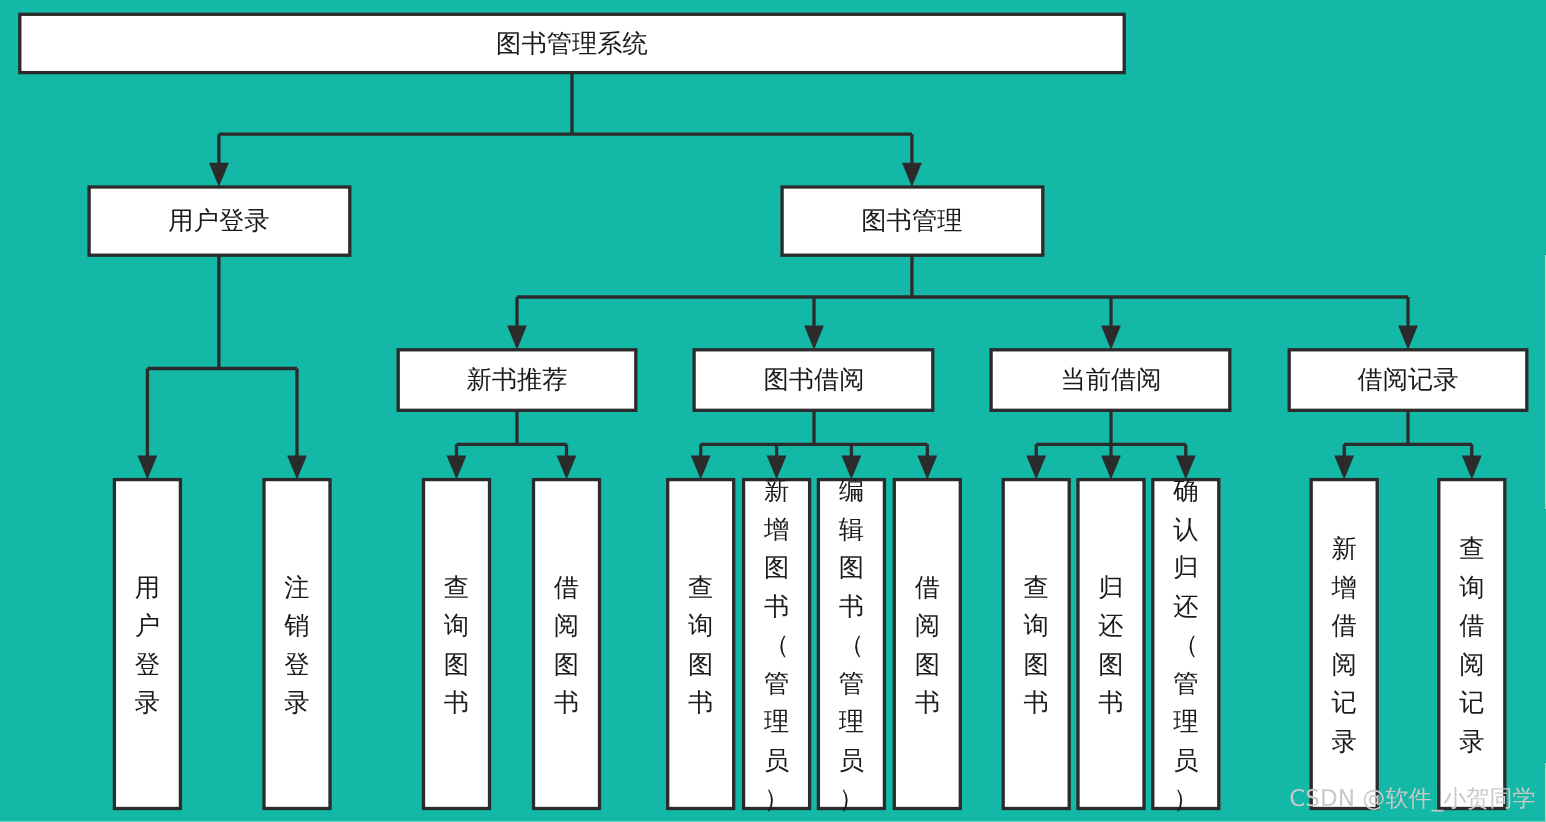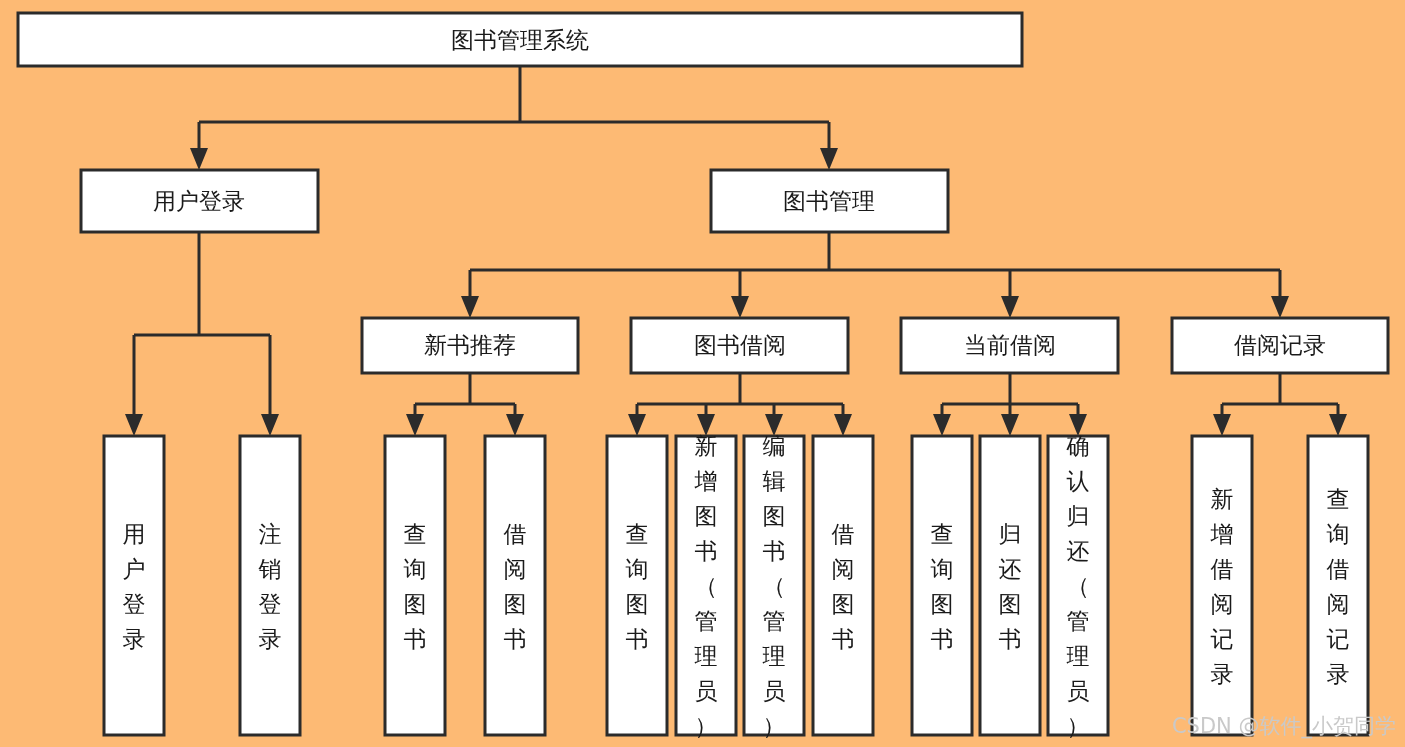--- a/index.html
+++ b/index.html
@@ -7,21 +7,21 @@
     padding: 0;
     background: #ffffff;
   }
   body {
     font-family: "DejaVu Sans", "Liberation Sans", sans-serif;
   }
   #diagram-root {
     position: relative;
     width: 1405px;
     height: 747px;
-    background: #fdba74;
+    background: #14b8a6;
     overflow: hidden;
   }
   #diagram-svg {
     position: absolute;
     top: 0;
     left: 0;
     width: 1405px;
     height: 747px;
   }
   .node-box {

